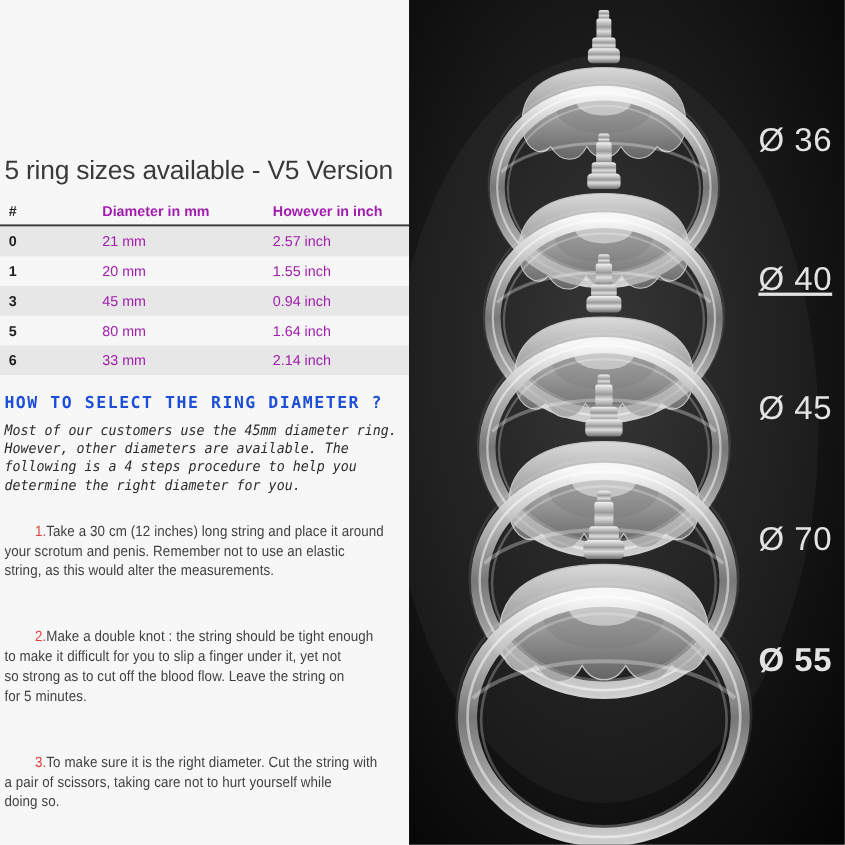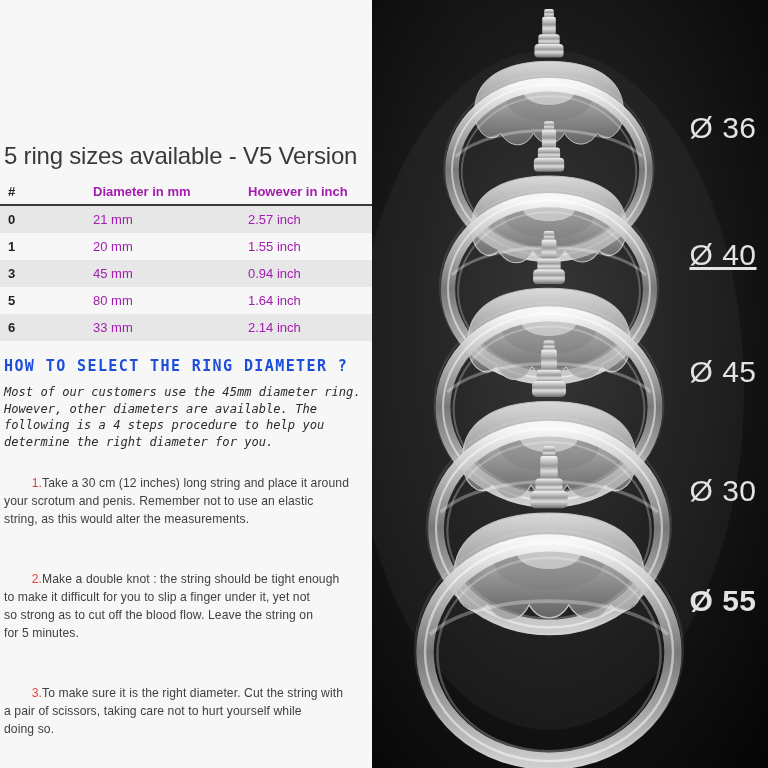--- a/index.html
+++ b/index.html
@@ -172,16 +172,16 @@
       <use href="#ringUnit" transform="translate(177,170) scale(0.97)"></use>
       <use href="#ringUnit" transform="translate(177,289) scale(1.01)"></use>
       <use href="#ringUnit" transform="translate(177,407) scale(1.06)"></use>
       <use href="#ringUnit" transform="translate(177,528) scale(1.13)"></use>
       <use href="#ringUnit" transform="translate(177,652) scale(1.24)"></use>
     </svg>
 
     <div class="dia-label lbl-0">Ø 36</div>
     <div class="dia-label lbl-1">Ø 40</div>
     <div class="dia-label lbl-2">Ø 45</div>
-    <div class="dia-label lbl-3">Ø 30</div>
+    <div class="dia-label lbl-3">Ø 70</div>
     <div class="dia-label lbl-4">Ø 55</div>
   </div>
 </div>
 
 </body></html>

